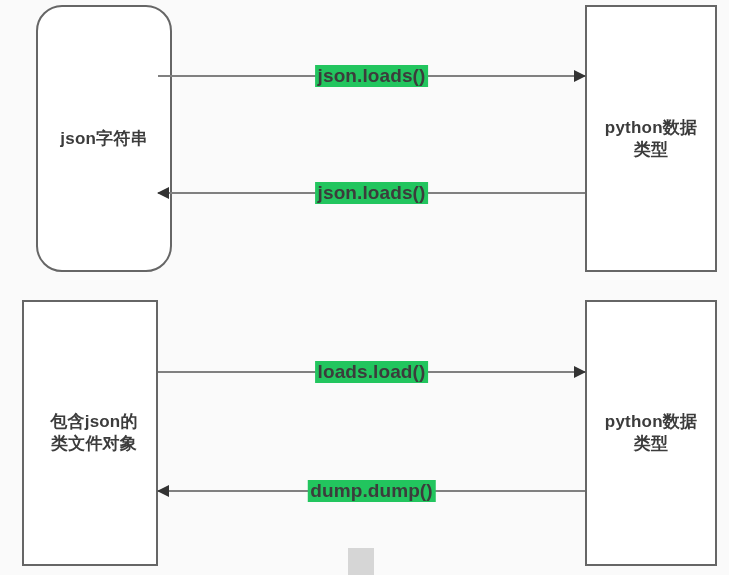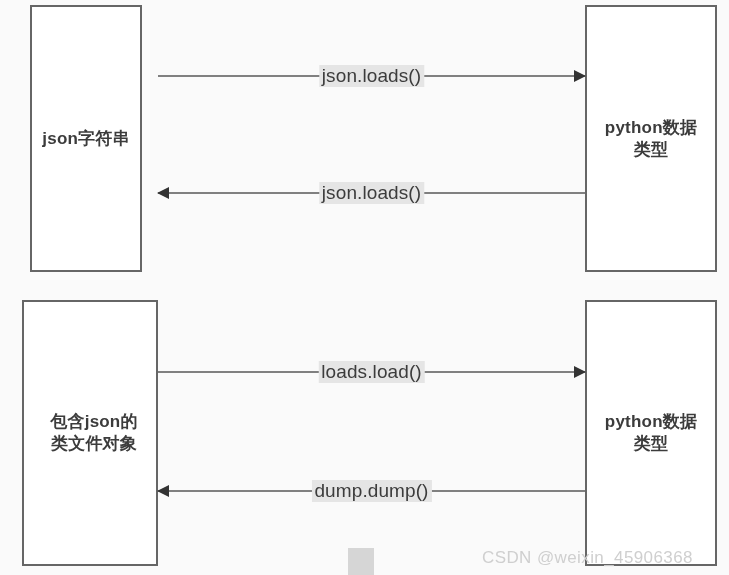--- a/index.html
+++ b/index.html
@@ -29,21 +29,21 @@
   }
   .node-label {
     font-size: 17px;
     font-weight: 700;
     color: #3c3c3c;
     line-height: 1.28;
     letter-spacing: 0.2px;
     white-space: pre-line;
   }
 
-  #box-json-string   { left: 30px;  top: 5px;   width: 112px; height: 267px; }
+  #box-json-string   { left: 36px;  top: 5px;   width: 136px; height: 267px; border-radius: 26px; }
   #box-py-type-top   { left: 585px; top: 5px;   width: 132px; height: 267px; }
   #box-file-object   { left: 22px;  top: 300px; width: 136px; height: 266px; padding-left: 8px; }
   #box-py-type-bot   { left: 585px; top: 300px; width: 132px; height: 266px; }
 
   
   .edge {
     position: absolute;
     left: 158px;
     width: 427px;
     height: 0;
@@ -56,24 +56,24 @@
     transform: translateY(-1px);
   }
   .edge .rail-left  { left: 0; }
   .edge .rail-right { right: 0; }
 
   .edge .edge-label {
     position: absolute;
     top: 0;
     left: 50%;
     transform: translate(-50%, -50%);
-    background: #e5e5e5;
+    background: #22c55e;
     padding: 0 3px;
     font-size: 19px;
-    font-weight: 400;
+    font-weight: 700;
     color: #3c3c3c;
     white-space: nowrap;
     letter-spacing: 0.1px;
   }
 
   
   .edge .head {
     position: absolute;
     top: 0;
     width: 0;
@@ -174,15 +174,14 @@
   </div>
 
   <div class="edge" id="edge-dump">
     <span class="rail rail-left"></span>
     <span class="rail rail-right"></span>
     <span class="head head-left"></span>
     <span class="edge-label">dump.dump()</span>
   </div>
 
   <div id="grey-square"></div>
-  <div id="watermark">CSDN @weixin_45906368</div>
 
 </div>
 
 </body></html>

